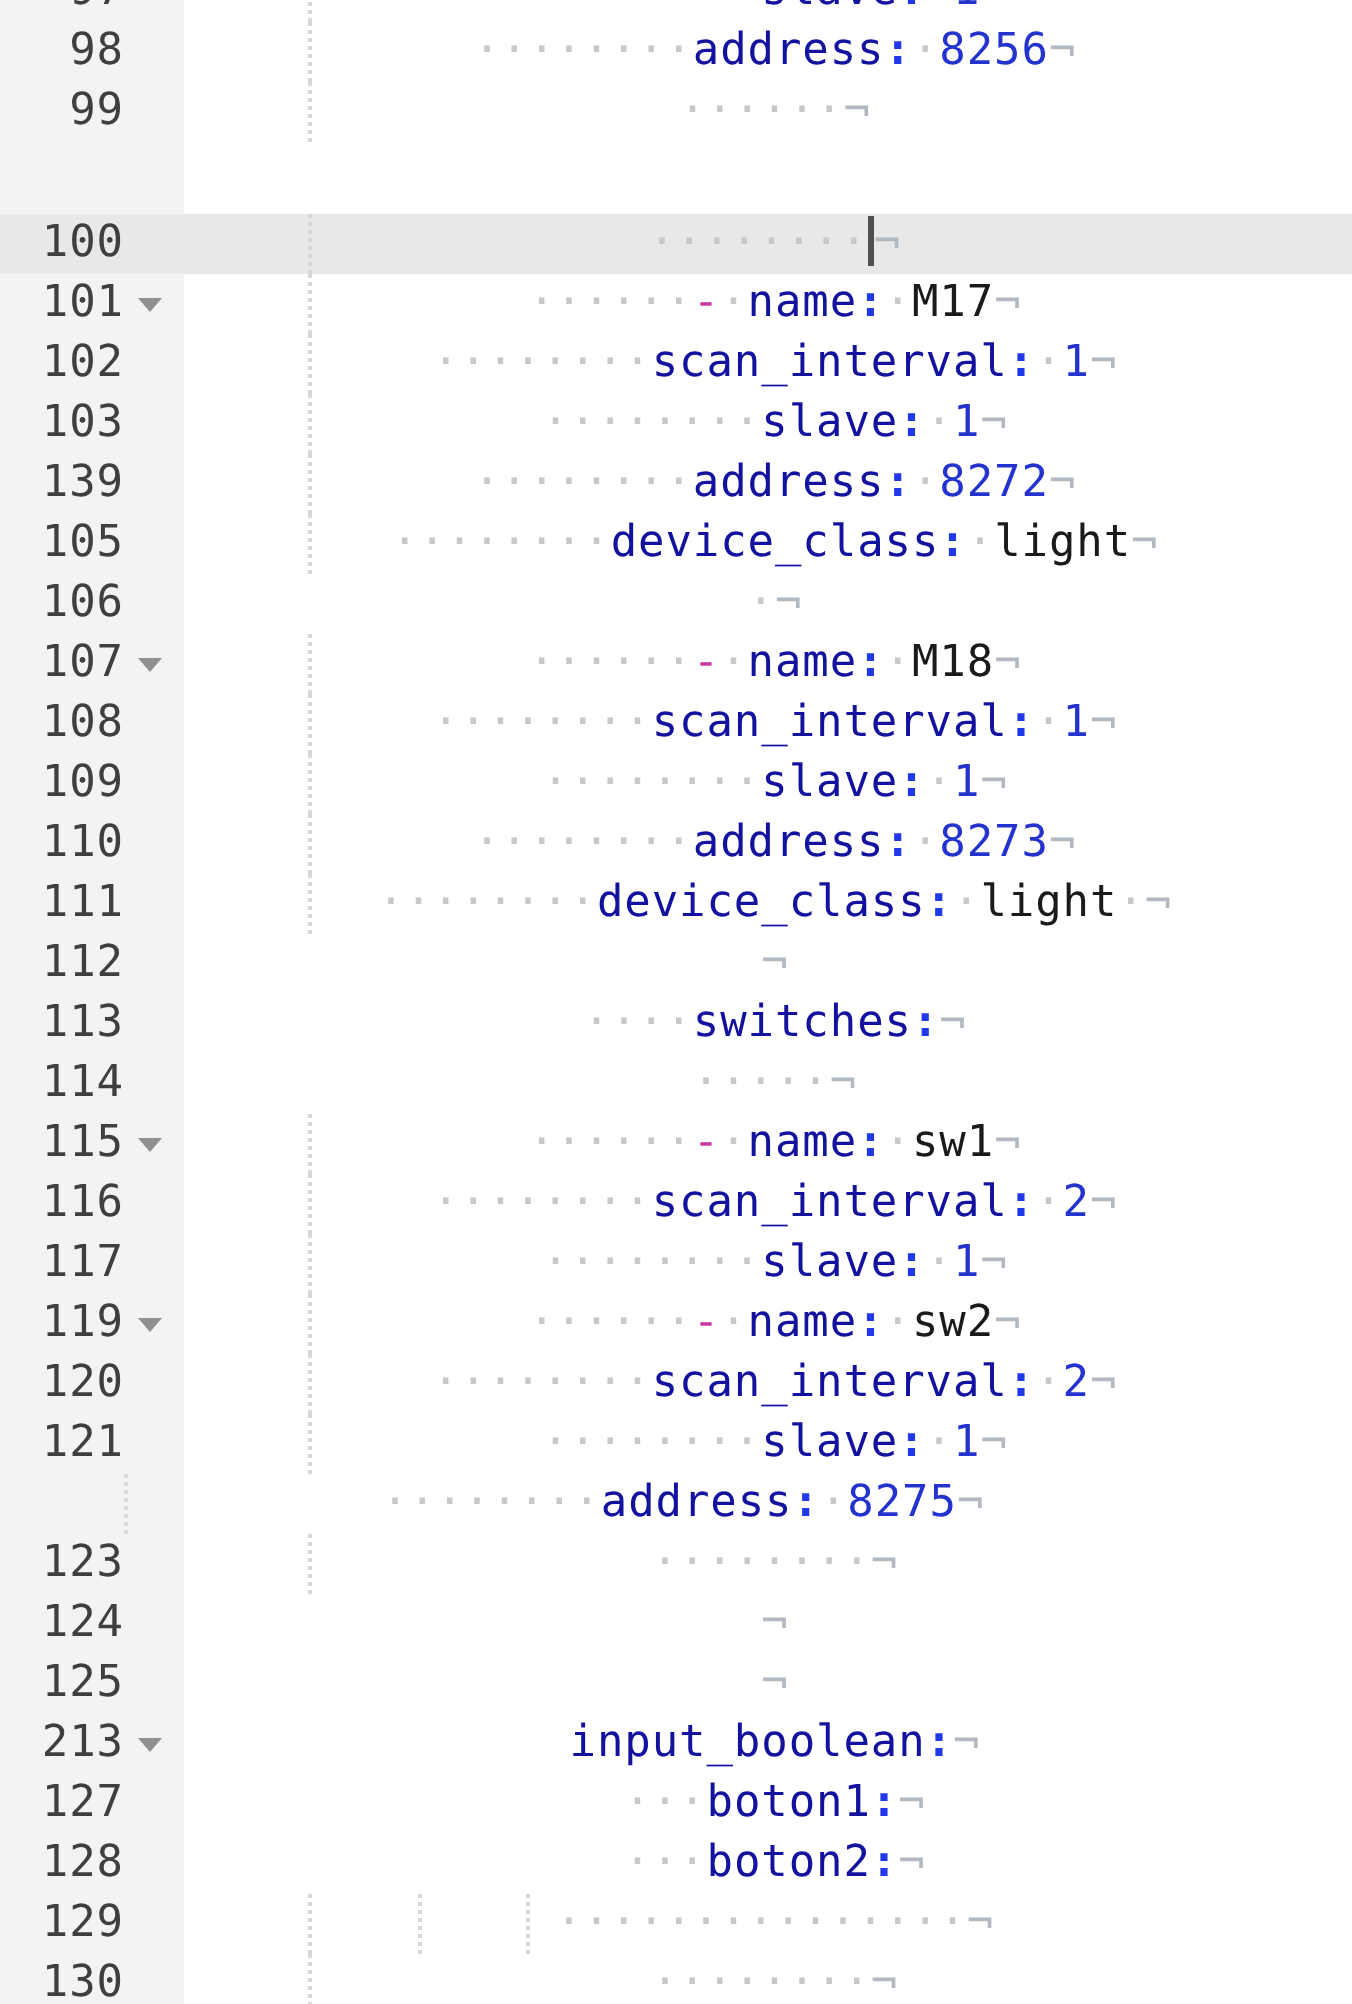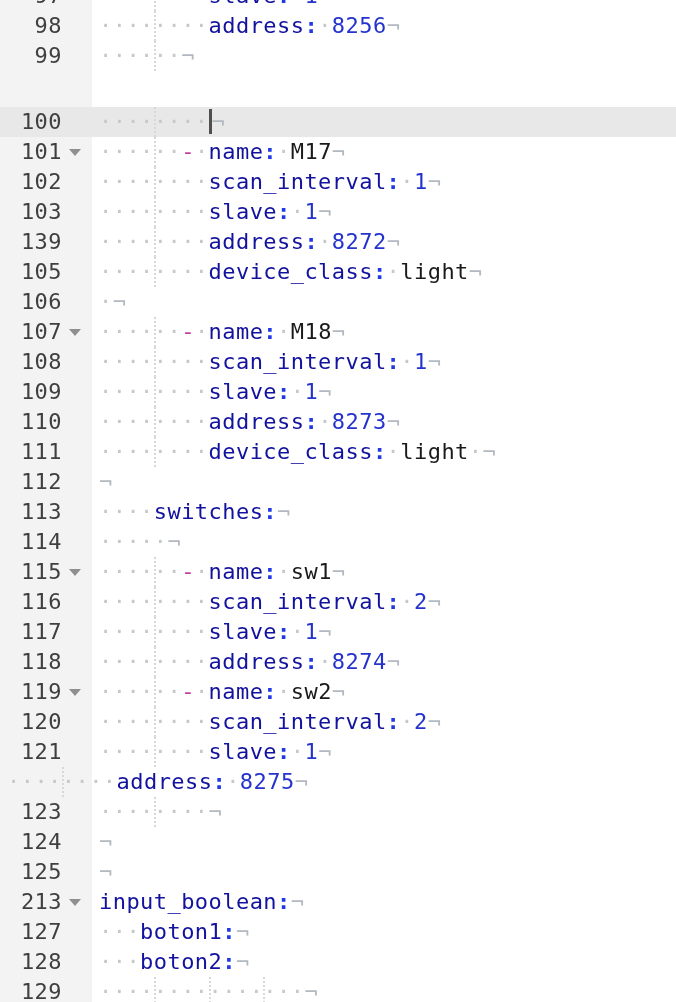--- a/index.html
+++ b/index.html
@@ -48,20 +48,21 @@
     border-left:6px solid transparent;
     border-right:6px solid transparent;
     border-top:7px solid var(--fold-arrow,#8f8f8f);
   }
   .code-cell{
     position:relative;
     flex:1 1 auto;
     height:30px;
     padding-left:7px;
     overflow:hidden;
+    text-align:center;
   }
   .guide{
     position:absolute;
     top:0;bottom:0;
     width:0;
     border-left:2px dotted var(--indent-guide,#d8d8d8);
   }
   .tk{position:relative;}
   .ws{color:var(--whitespace,#c8c8c8);}
   .key{color:var(--key,#12129e);}
@@ -98,21 +99,20 @@
       <div class="row"><div class="gutter-cell"><span class="num">108</span></div><div class="code-cell"><div class="guide" style="left: 61.76px;"></div><span class="tk ws">········</span><span class="tk key">scan_interval</span><span class="tk colon">:</span><span class="tk ws">·</span><span class="tk num-val">1</span><span class="tk eol">¬</span></div></div>
       <div class="row"><div class="gutter-cell"><span class="num">109</span></div><div class="code-cell"><div class="guide" style="left: 61.76px;"></div><span class="tk ws">········</span><span class="tk key">slave</span><span class="tk colon">:</span><span class="tk ws">·</span><span class="tk num-val">1</span><span class="tk eol">¬</span></div></div>
       <div class="row"><div class="gutter-cell"><span class="num">110</span></div><div class="code-cell"><div class="guide" style="left: 61.76px;"></div><span class="tk ws">········</span><span class="tk key">address</span><span class="tk colon">:</span><span class="tk ws">·</span><span class="tk num-val">8273</span><span class="tk eol">¬</span></div></div>
       <div class="row"><div class="gutter-cell"><span class="num">111</span></div><div class="code-cell"><div class="guide" style="left: 61.76px;"></div><span class="tk ws">········</span><span class="tk key">device_class</span><span class="tk colon">:</span><span class="tk ws">·</span><span class="tk str">light</span><span class="tk ws">·</span><span class="tk eol">¬</span></div></div>
       <div class="row"><div class="gutter-cell"><span class="num">112</span></div><div class="code-cell"><span class="tk eol">¬</span></div></div>
       <div class="row"><div class="gutter-cell"><span class="num">113</span></div><div class="code-cell"><span class="tk ws">····</span><span class="tk key">switches</span><span class="tk colon">:</span><span class="tk eol">¬</span></div></div>
       <div class="row"><div class="gutter-cell"><span class="num">114</span></div><div class="code-cell"><span class="tk ws">·····</span><span class="tk eol">¬</span></div></div>
       <div class="row"><div class="gutter-cell"><span class="num">115</span><span class="fold"></span></div><div class="code-cell"><div class="guide" style="left: 61.76px;"></div><span class="tk ws">······</span><span class="tk dash">-</span><span class="tk ws">·</span><span class="tk key">name</span><span class="tk colon">:</span><span class="tk ws">·</span><span class="tk str">sw1</span><span class="tk eol">¬</span></div></div>
       <div class="row"><div class="gutter-cell"><span class="num">116</span></div><div class="code-cell"><div class="guide" style="left: 61.76px;"></div><span class="tk ws">········</span><span class="tk key">scan_interval</span><span class="tk colon">:</span><span class="tk ws">·</span><span class="tk num-val">2</span><span class="tk eol">¬</span></div></div>
       <div class="row"><div class="gutter-cell"><span class="num">117</span></div><div class="code-cell"><div class="guide" style="left: 61.76px;"></div><span class="tk ws">········</span><span class="tk key">slave</span><span class="tk colon">:</span><span class="tk ws">·</span><span class="tk num-val">1</span><span class="tk eol">¬</span></div></div>
-      <div class="row"><div class="gutter-cell"><span class="num">118</span></div><div class="code-cell"><div class="guide" style="left: 61.76px;"></div><span class="tk ws">········</span><span class="tk key">address</span><span class="tk colon">:</span><span class="tk ws">·</span><span class="tk num-val">8274</span><span class="tk eol">¬</span></div></div>
       <div class="row"><div class="gutter-cell"><span class="num">119</span><span class="fold"></span></div><div class="code-cell"><div class="guide" style="left: 61.76px;"></div><span class="tk ws">······</span><span class="tk dash">-</span><span class="tk ws">·</span><span class="tk key">name</span><span class="tk colon">:</span><span class="tk ws">·</span><span class="tk str">sw2</span><span class="tk eol">¬</span></div></div>
       <div class="row"><div class="gutter-cell"><span class="num">120</span></div><div class="code-cell"><div class="guide" style="left: 61.76px;"></div><span class="tk ws">········</span><span class="tk key">scan_interval</span><span class="tk colon">:</span><span class="tk ws">·</span><span class="tk num-val">2</span><span class="tk eol">¬</span></div></div>
       <div class="row"><div class="gutter-cell"><span class="num">121</span></div><div class="code-cell"><div class="guide" style="left: 61.76px;"></div><span class="tk ws">········</span><span class="tk key">slave</span><span class="tk colon">:</span><span class="tk ws">·</span><span class="tk num-val">1</span><span class="tk eol">¬</span></div></div>
       <div class="row"><div class="code-cell"><div class="guide" style="left: 61.76px;"></div><span class="tk ws">········</span><span class="tk key">address</span><span class="tk colon">:</span><span class="tk ws">·</span><span class="tk num-val">8275</span><span class="tk eol">¬</span></div></div>
       <div class="row"><div class="gutter-cell"><span class="num">123</span></div><div class="code-cell"><div class="guide" style="left: 61.76px;"></div><span class="tk ws">········</span><span class="tk eol">¬</span></div></div>
       <div class="row"><div class="gutter-cell"><span class="num">124</span></div><div class="code-cell"><span class="tk eol">¬</span></div></div>
       <div class="row"><div class="gutter-cell"><span class="num">125</span></div><div class="code-cell"><span class="tk eol">¬</span></div></div>
       <div class="row"><div class="gutter-cell"><span class="num">213</span><span class="fold"></span></div><div class="code-cell"><span class="tk key">input_boolean</span><span class="tk colon">:</span><span class="tk eol">¬</span></div></div>
       <div class="row"><div class="gutter-cell"><span class="num">127</span></div><div class="code-cell"><span class="tk ws">···</span><span class="tk key">boton1</span><span class="tk colon">:</span><span class="tk eol">¬</span></div></div>
       <div class="row"><div class="gutter-cell"><span class="num">128</span></div><div class="code-cell"><span class="tk ws">···</span><span class="tk key">boton2</span><span class="tk colon">:</span><span class="tk eol">¬</span></div></div>

